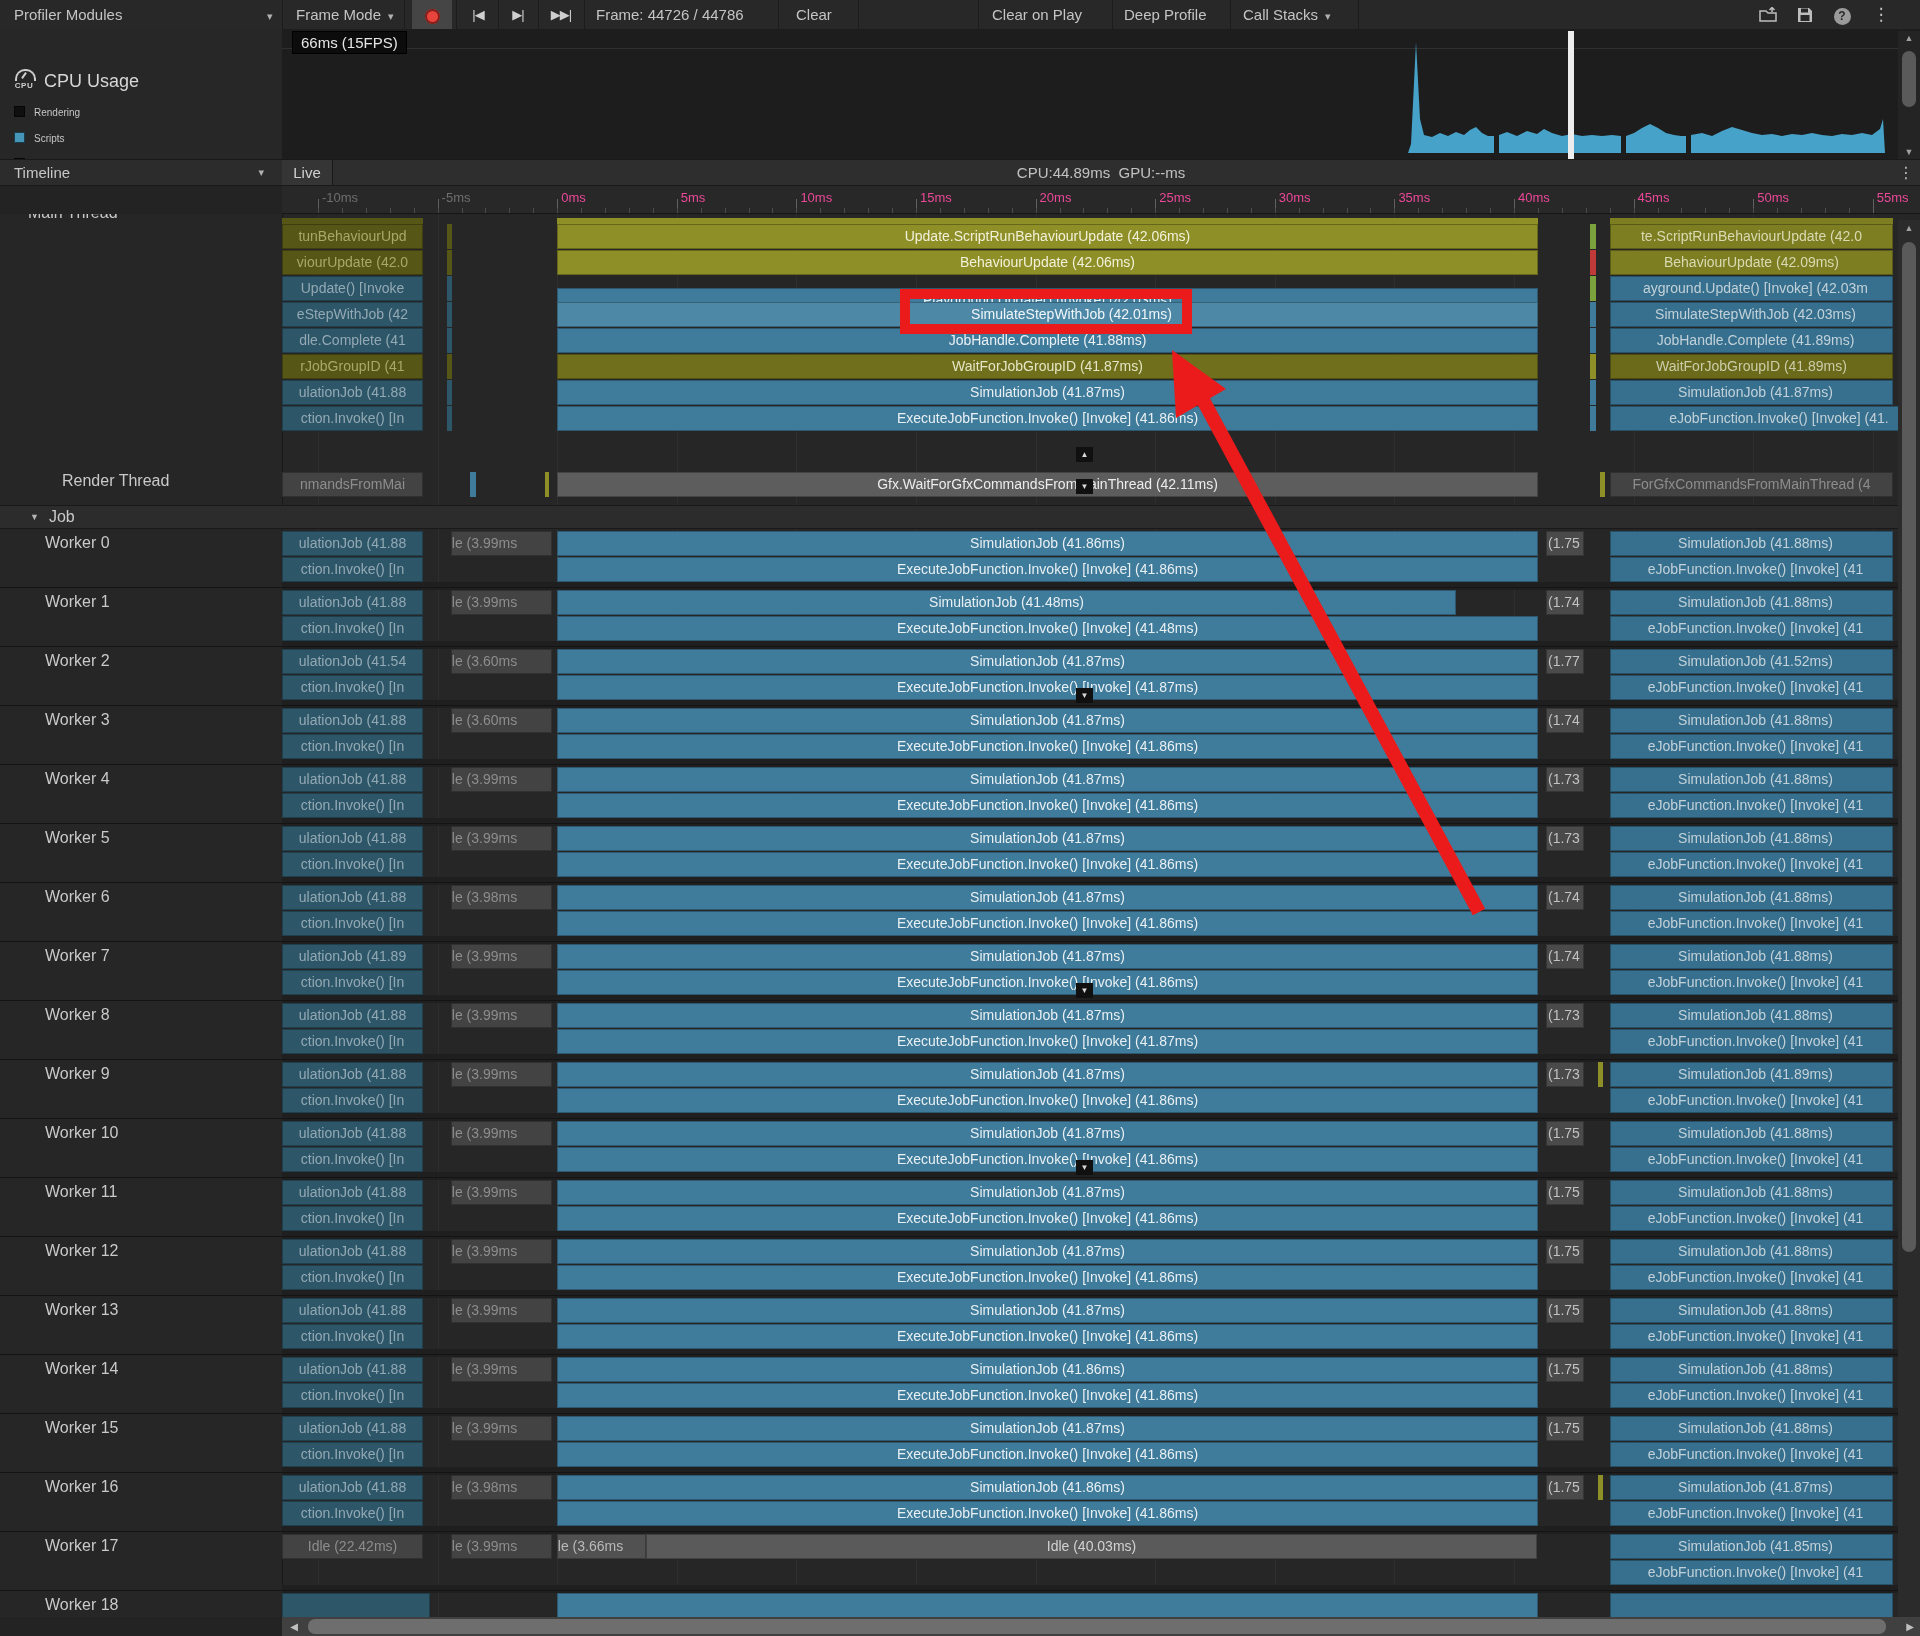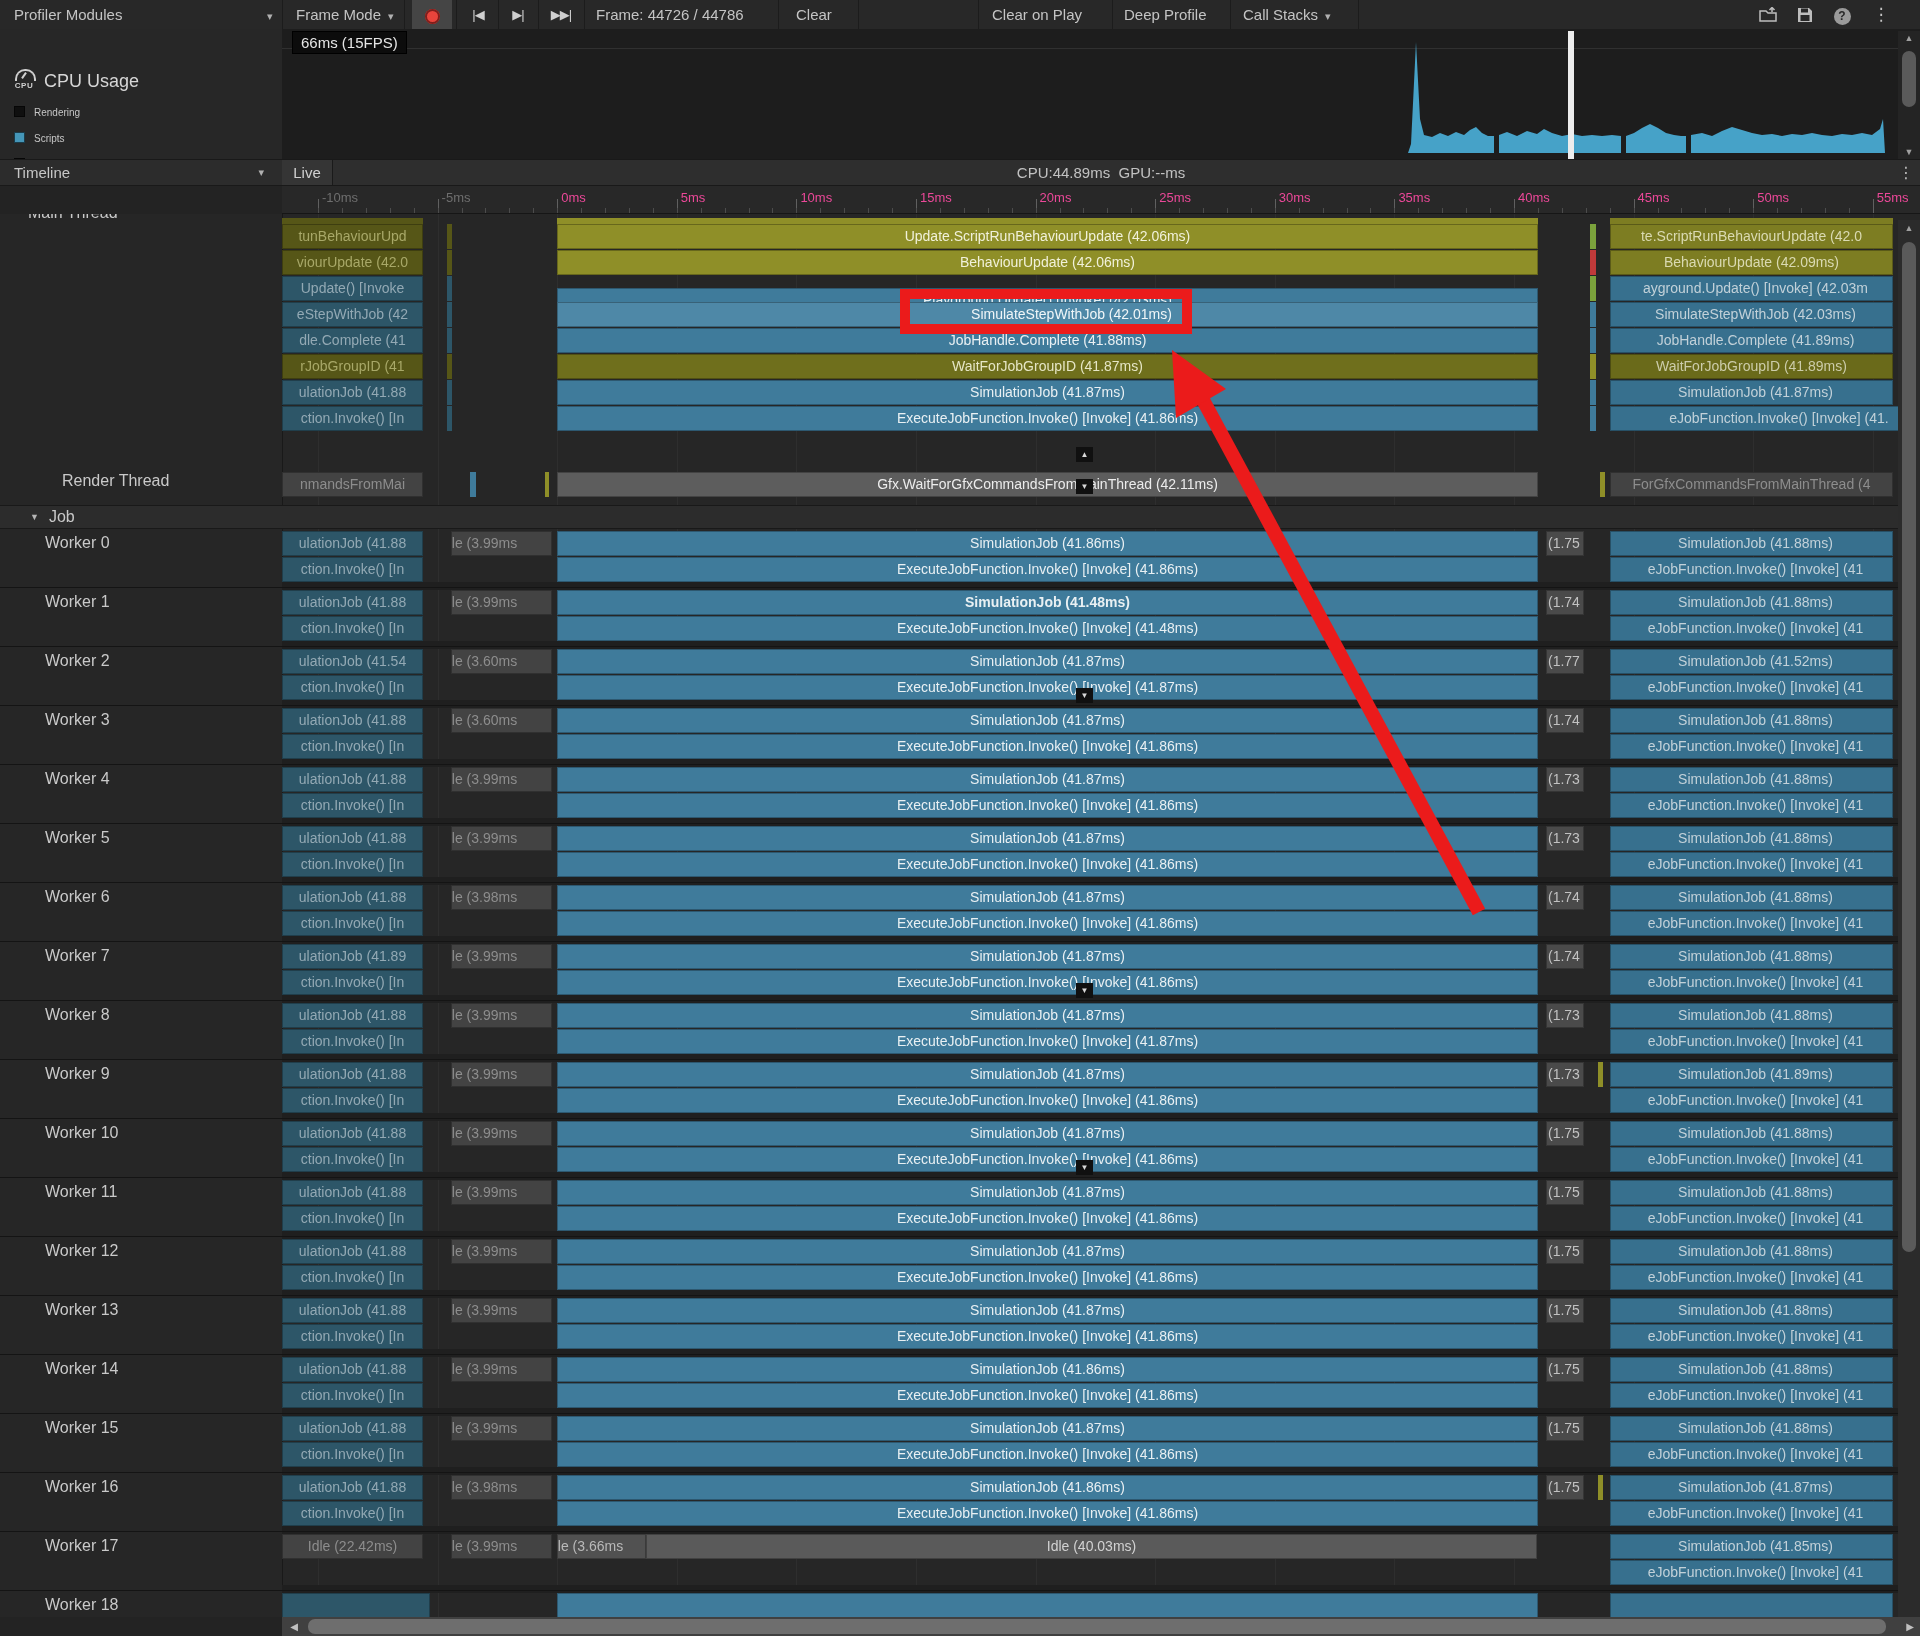--- a/index.html
+++ b/index.html
@@ -291,21 +291,21 @@
         <div class="bar c-blue" style="left: 557px; top: 343px; width: 981px;">ExecuteJobFunction.Invoke() [Invoke] (41.86ms)</div>
         <div class="bar g-frag" style="left: 1546px; top: 317px; width: 38px;">(1.75</div>
         <div class="bar n-blue" style="left: 1610px; top: 317px; width: 283px;">SimulationJob (41.88ms)</div>
         <div class="bar n-blue" style="left: 1610px; top: 343px; width: 283px;">eJobFunction.Invoke() [Invoke] (41</div>
         <div class="sep-strip" style="top: 368px;"></div>
         <div class="sep-line" style="top: 373px;"></div>
         <div class="thread-label" style="left: 45px; top: 379px; font-size: 16px;">Worker 1</div>
         <div class="bar d-blue" style="left: 282px; top: 376px; width: 141px;">ulationJob (41.88</div>
         <div class="bar d-blue" style="left: 282px; top: 402px; width: 141px;">ction.Invoke() [In</div>
         <div class="bar d-gray clip-l" style="left: 451px; top: 376px; width: 101px;">dle (3.99ms</div>
-        <div class="bar c-blue" style="left: 557px; top: 376px; width: 981px; font-weight: bold;">SimulationJob (41.48ms)</div>
+        <div class="bar c-blue" style="left: 557px; top: 376px; width: 899px;">SimulationJob (41.48ms)</div>
         <div class="bar c-blue" style="left: 557px; top: 402px; width: 981px;">ExecuteJobFunction.Invoke() [Invoke] (41.48ms)</div>
         <div class="bar g-frag" style="left: 1546px; top: 376px; width: 38px;">(1.74</div>
         <div class="bar n-blue" style="left: 1610px; top: 376px; width: 283px;">SimulationJob (41.88ms)</div>
         <div class="bar n-blue" style="left: 1610px; top: 402px; width: 283px;">eJobFunction.Invoke() [Invoke] (41</div>
         <div class="sep-strip" style="top: 427px;"></div>
         <div class="sep-line" style="top: 432px;"></div>
         <div class="thread-label" style="left: 45px; top: 438px; font-size: 16px;">Worker 2</div>
         <div class="bar d-blue" style="left: 282px; top: 435px; width: 141px;">ulationJob (41.54</div>
         <div class="bar d-blue" style="left: 282px; top: 461px; width: 141px;">ction.Invoke() [In</div>
         <div class="bar d-gray clip-l" style="left: 451px; top: 435px; width: 101px;">dle (3.60ms</div>

